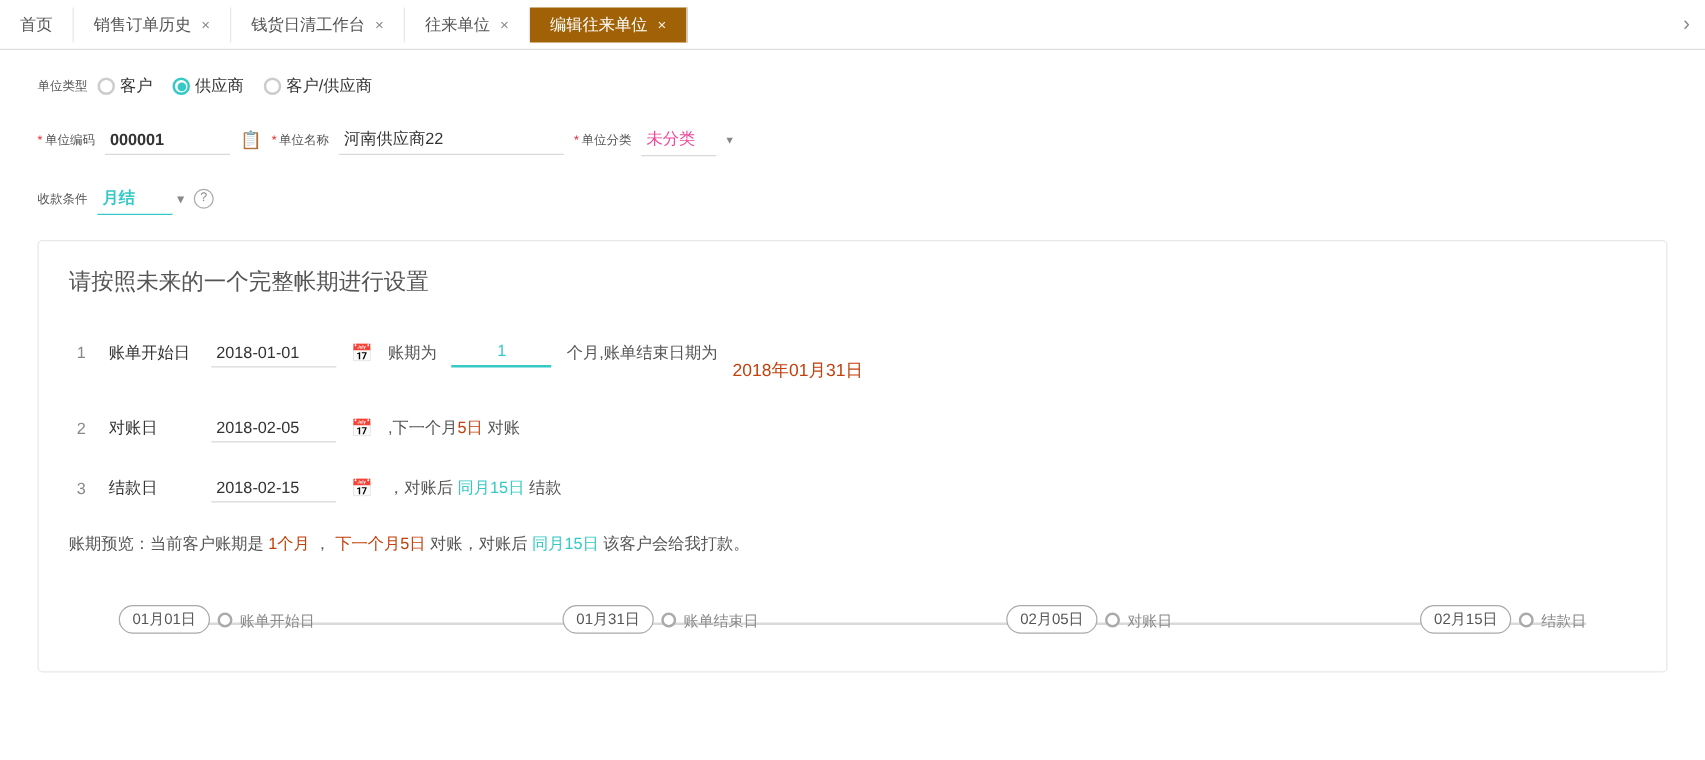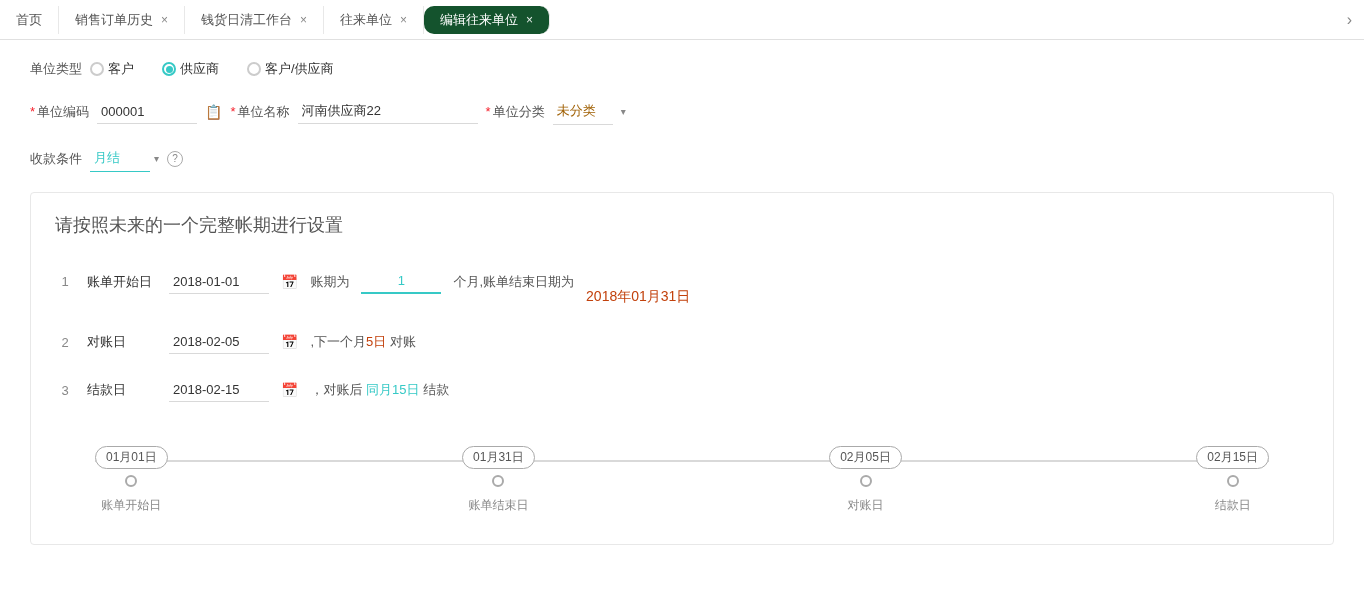--- a/index.html
+++ b/index.html
@@ -20,23 +20,22 @@
       padding: 0 16px;
       height: 28px;
       cursor: pointer;
       font-size: 13px;
       color: #555;
       border-right: 1px solid #e8e8e8;
       white-space: nowrap;
       position: relative;
     }
     .tab.active {
-      background: #14532d;
+      background: #a16207;
       color: #fff;
-      border-radius: 10px;
     }
     .tab .close-btn {
       margin-left: 8px;
       font-size: 12px;
       color: inherit;
       opacity: 0.7;
       cursor: pointer;
     }
     .tab.active .close-btn { color: #fff; opacity: 0.9; }
     .tab-more {
@@ -66,29 +65,29 @@
       gap: 8px;
     }
     .form-group {
       display: flex;
       align-items: center;
       gap: 8px;
     }
     .form-label {
       color: #555;
       white-space: nowrap;
-      font-size: 13px;
+      font-size: 10px;
     }
     .required-star { color: #f5222d; margin-right: 2px; }
 
     
     .radio-group {
       display: flex;
       align-items: center;
-      gap: 28px;
+      gap: 16px;
     }
     .radio-item {
       display: flex;
       align-items: center;
       gap: 4px;
       cursor: pointer;
       font-size: 13px;
     }
     .radio-circle {
       width: 14px; height: 14px;
@@ -106,44 +105,45 @@
     
     .input-field {
       border: none;
       border-bottom: 1px solid #d9d9d9;
       outline: none;
       font-size: 13px;
       padding: 4px 4px;
       color: #333;
       background: transparent;
     }
-    .input-field.code { width: 100px; }
+    .input-field.code { width: 100px; font-weight: bold; }
     .input-field.name { width: 180px; }
     .input-field.month-input {
       border-bottom: 2px solid #36c9c6;
       width: 80px;
       text-align: center;
       color: #36c9c6;
     }
 
     
     .select-group {
       display: flex;
       align-items: center;
       gap: 4px;
+      font-weight: bold;
     }
     .select-value {
       color: #36c9c6;
       border-bottom: 1px solid #36c9c6;
       padding: 4px 4px;
       cursor: pointer;
       font-size: 13px;
       min-width: 60px;
     }
-    .select-value.gray { color: #a16207; border-bottom-color: #d9d9d9; }
+    .select-value.gray { color: #ec4899; border-bottom-color: #d9d9d9; }
     .chevron-down { font-size: 10px; color: #888; cursor: pointer; }
 
     
     .cal-icon {
       color: #36c9c6;
       cursor: pointer;
       font-size: 14px;
     }
 
     
@@ -226,21 +226,21 @@
       background: #d9d9d9;
     }
     .timeline-points {
       display: flex;
       justify-content: space-between;
       align-items: flex-start;
       position: relative;
     }
     .timeline-point {
       display: flex;
-      flex-direction: column;
+      flex-direction: row;
       align-items: center;
       gap: 6px;
     }
     .timeline-dot {
       width: 12px; height: 12px;
       border-radius: 50%;
       background: #fff;
       border: 2px solid #aaa;
       z-index: 1;
     }
@@ -366,20 +366,29 @@
     </div>
 
     <div class="data-row">
       <span class="row-num">3</span>
       <span class="row-field-label">结款日</span>
       <input type="text" class="row-date-input" value="2018-02-15" style="">
       <span class="cal-icon">📅</span>
       <span class="row-desc">，对账后 <span class="highlight-teal">同月15日</span> 结款</span>
     </div>
 
+    <div class="preview-text">
+      <span>账期预览：当前客户账期是</span>
+      <span class="highlight-orange">1个月</span>
+      <span>，</span>
+      <span class="highlight-orange">下一个月5日</span>
+      <span> 对账，对账后</span>
+      <span class="highlight-teal">同月15日</span>
+      <span> 该客户会给我打款。</span>
+    </div>
 
     <div class="timeline-container">
       <div class="timeline-line"></div>
       <div class="timeline-points">
         <div class="timeline-point">
           <div class="timeline-badge">01月01日</div>
           <div class="timeline-dot"></div>
           <div class="timeline-label">账单开始日</div>
         </div>
         <div class="timeline-point">

